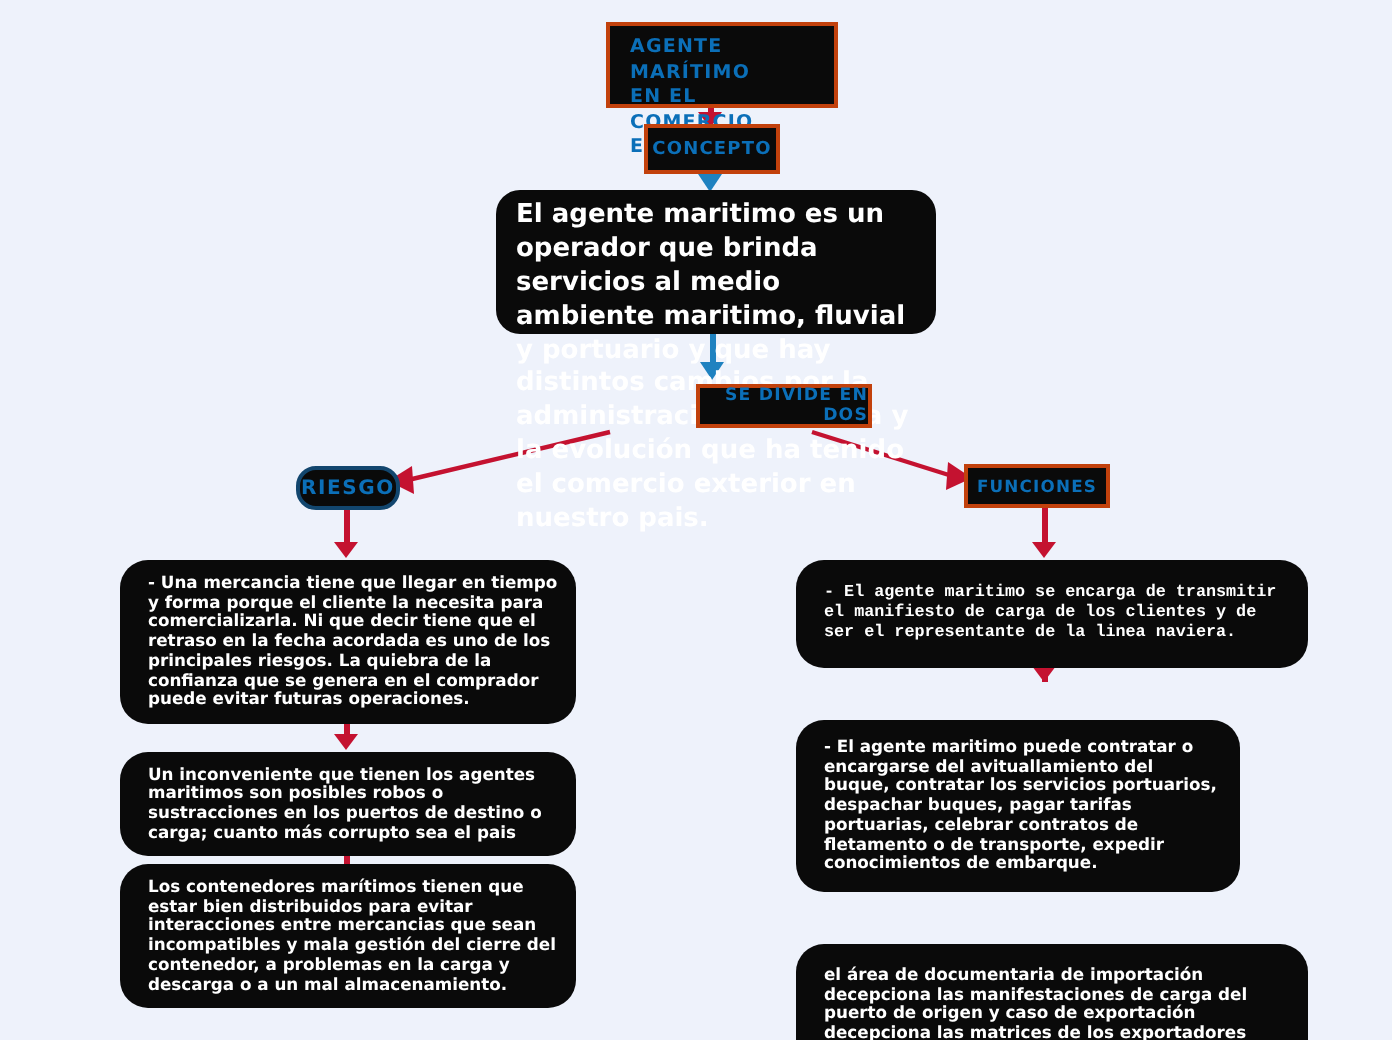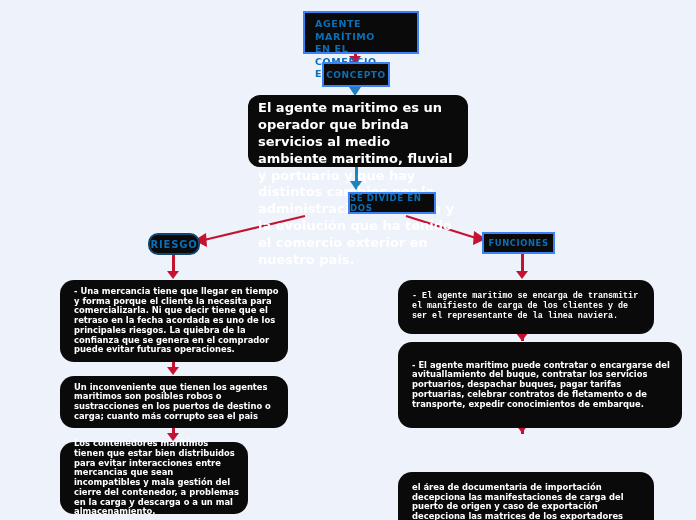--- a/index.html
+++ b/index.html
@@ -23,25 +23,25 @@
 
   
   .node {
     position: absolute;
     box-sizing: border-box;
     background: #0a0a0a;
     color: #ffffff;
     display: flex;
     align-items: center;
   }
-  .node.center { justify-content: center; text-align: left; }
+  .node.center { justify-content: center; text-align: right; }
 
   
   .keynode {
-    border: 2px solid #3b82f6;
+    border: 2px solid #c2410c;
     color: #0b6fb8;
     font-weight: bold;
     letter-spacing: 0.6px;
     text-transform: uppercase;
   }
   
   .bodynode {
     border-radius: 14px;
     color: #ffffff;
     font-weight: bold;
@@ -74,25 +74,25 @@
 
   #divide-node  { left: 300px; top: 192px; width: 88px; height: 22px; font-size: 8.6px; margin-left: 48px; }
 
   #riesgo-node  { left: 148px; top: 233px; width: 52px;  height: 22px; font-size: 10px; }
   #funciones-node{left: 482px; top: 232px; width: 73px;  height: 22px; font-size: 8.4px;
                   justify-content: center; }
 
   
   #risk-1 { left: 60px;  top: 280px; width: 228px; height: 82px;  font-size: 8.4px; }
   #risk-2 { left: 60px;  top: 376px; width: 228px; height: 52px;  font-size: 8.4px; }
-  #risk-3 { left: 60px;  top: 442px; width: 188px; height: 72px;  font-size: 8.4px; }
+  #risk-3 { left: 60px;  top: 432px; width: 228px; height: 72px;  font-size: 8.4px; }
 
   
   #fun-1  { left: 398px; top: 280px; width: 256px; height: 54px;  font-size: 8.4px; font-family: Liberation Mono, monospace; }
-  #fun-2  { left: 398px; top: 342px; width: 284px; height: 86px;  font-size: 8.4px; }
+  #fun-2  { left: 398px; top: 360px; width: 222px; height: 86px;  font-size: 8.4px; }
   #fun-3  { left: 398px; top: 434px; width: 256px; height: 80px;  font-size: 8.4px; margin-top: 38px; }
   .vline { position: absolute; width: 3px; }
   .arrowhead {
     position: absolute;
     width: 0; height: 0;
     border-left: 6px solid transparent;
     border-right: 6px solid transparent;
   }
   .red   { background: #c41230; }
   .blue  { background: #1f82c0; }

